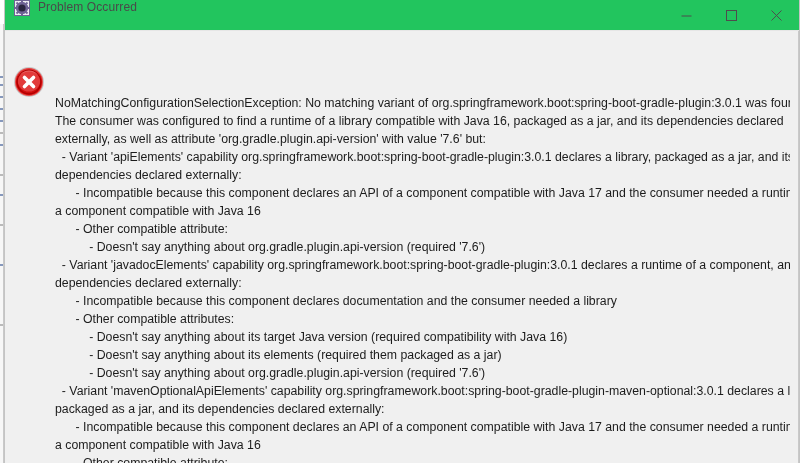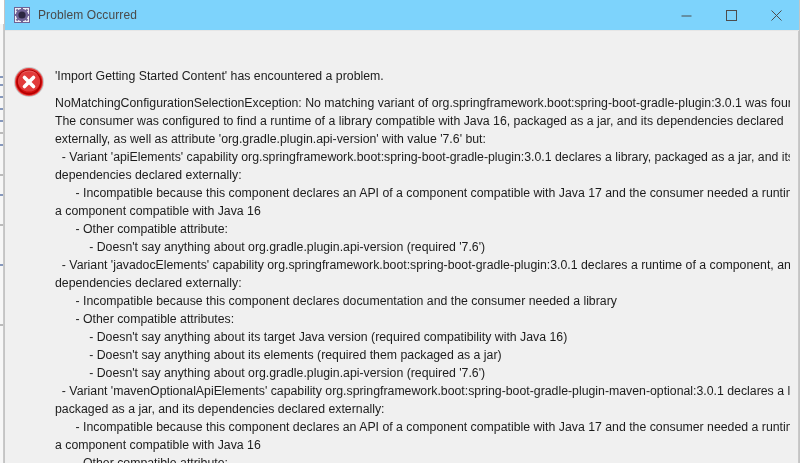--- a/index.html
+++ b/index.html
@@ -46,24 +46,24 @@
     border-top: none;
     border-bottom: none;
     display: flex;
     flex-direction: column;
   }
 
   
   #titlebar {
     height: 31px;
     min-height: 31px;
-    background: #7dd3fc;
+    background: #22c55e;
     border-bottom: 1px solid #e6e6e6;
     display: flex;
-    align-items: center;
+    align-items: flex-start;
     position: relative;
   }
   #title-icon {
     width: 16px;
     height: 16px;
     margin-left: 9px;
     margin-right: 8px;
     position: relative;
     flex: 0 0 auto;
   }
@@ -203,18 +203,17 @@
         <circle cx="16" cy="14" r="11.5" fill="#e23b3b"></circle>
         <circle cx="16" cy="16" r="11.8" fill="none" stroke="#b00000" stroke-width="1.2"></circle>
         <path d="M16 4.5 A11.5 11.5 0 0 1 25 9 A13 13 0 0 0 7 9 A11.5 11.5 0 0 1 16 4.5 Z" fill="#ef7474" opacity="0.75"></path>
         <g stroke="#ffffff" stroke-width="3.6" stroke-linecap="round">
           <line x1="11.5" y1="11.5" x2="20.5" y2="20.5"></line>
           <line x1="20.5" y1="11.5" x2="11.5" y2="20.5"></line>
         </g>
       </svg>
     </span>
 
-    <div id="headline">'Import Getting Started Content' has encountered a problem.</div>
 
     <div id="detail"><div class="dl">NoMatchingConfigurationSelectionException: No matching variant of org.springframework.boot:spring-boot-gradle-plugin:3.0.1 was found.</div><div class="dl">The consumer was configured to find a runtime of a library compatible with Java 16, packaged as a jar, and its dependencies declared</div><div class="dl">externally, as well as attribute 'org.gradle.plugin.api-version' with value '7.6' but:</div><div class="dl">  - Variant 'apiElements' capability org.springframework.boot:spring-boot-gradle-plugin:3.0.1 declares a library, packaged as a jar, and its</div><div class="dl">dependencies declared externally:</div><div class="dl">      - Incompatible because this component declares an API of a component compatible with Java 17 and the consumer needed a runtime of</div><div class="dl">a component compatible with Java 16</div><div class="dl">      - Other compatible attribute:</div><div class="dl">          - Doesn't say anything about org.gradle.plugin.api-version (required '7.6')</div><div class="dl">  - Variant 'javadocElements' capability org.springframework.boot:spring-boot-gradle-plugin:3.0.1 declares a runtime of a component, and its</div><div class="dl">dependencies declared externally:</div><div class="dl">      - Incompatible because this component declares documentation and the consumer needed a library</div><div class="dl">      - Other compatible attributes:</div><div class="dl">          - Doesn't say anything about its target Java version (required compatibility with Java 16)</div><div class="dl">          - Doesn't say anything about its elements (required them packaged as a jar)</div><div class="dl">          - Doesn't say anything about org.gradle.plugin.api-version (required '7.6')</div><div class="dl">  - Variant 'mavenOptionalApiElements' capability org.springframework.boot:spring-boot-gradle-plugin-maven-optional:3.0.1 declares a library,</div><div class="dl">packaged as a jar, and its dependencies declared externally:</div><div class="dl">      - Incompatible because this component declares an API of a component compatible with Java 17 and the consumer needed a runtime of</div><div class="dl">a component compatible with Java 16</div><div class="dl">      - Other compatible attribute:</div></div>
 
   </div>
 </div>
 
 </body></html>

